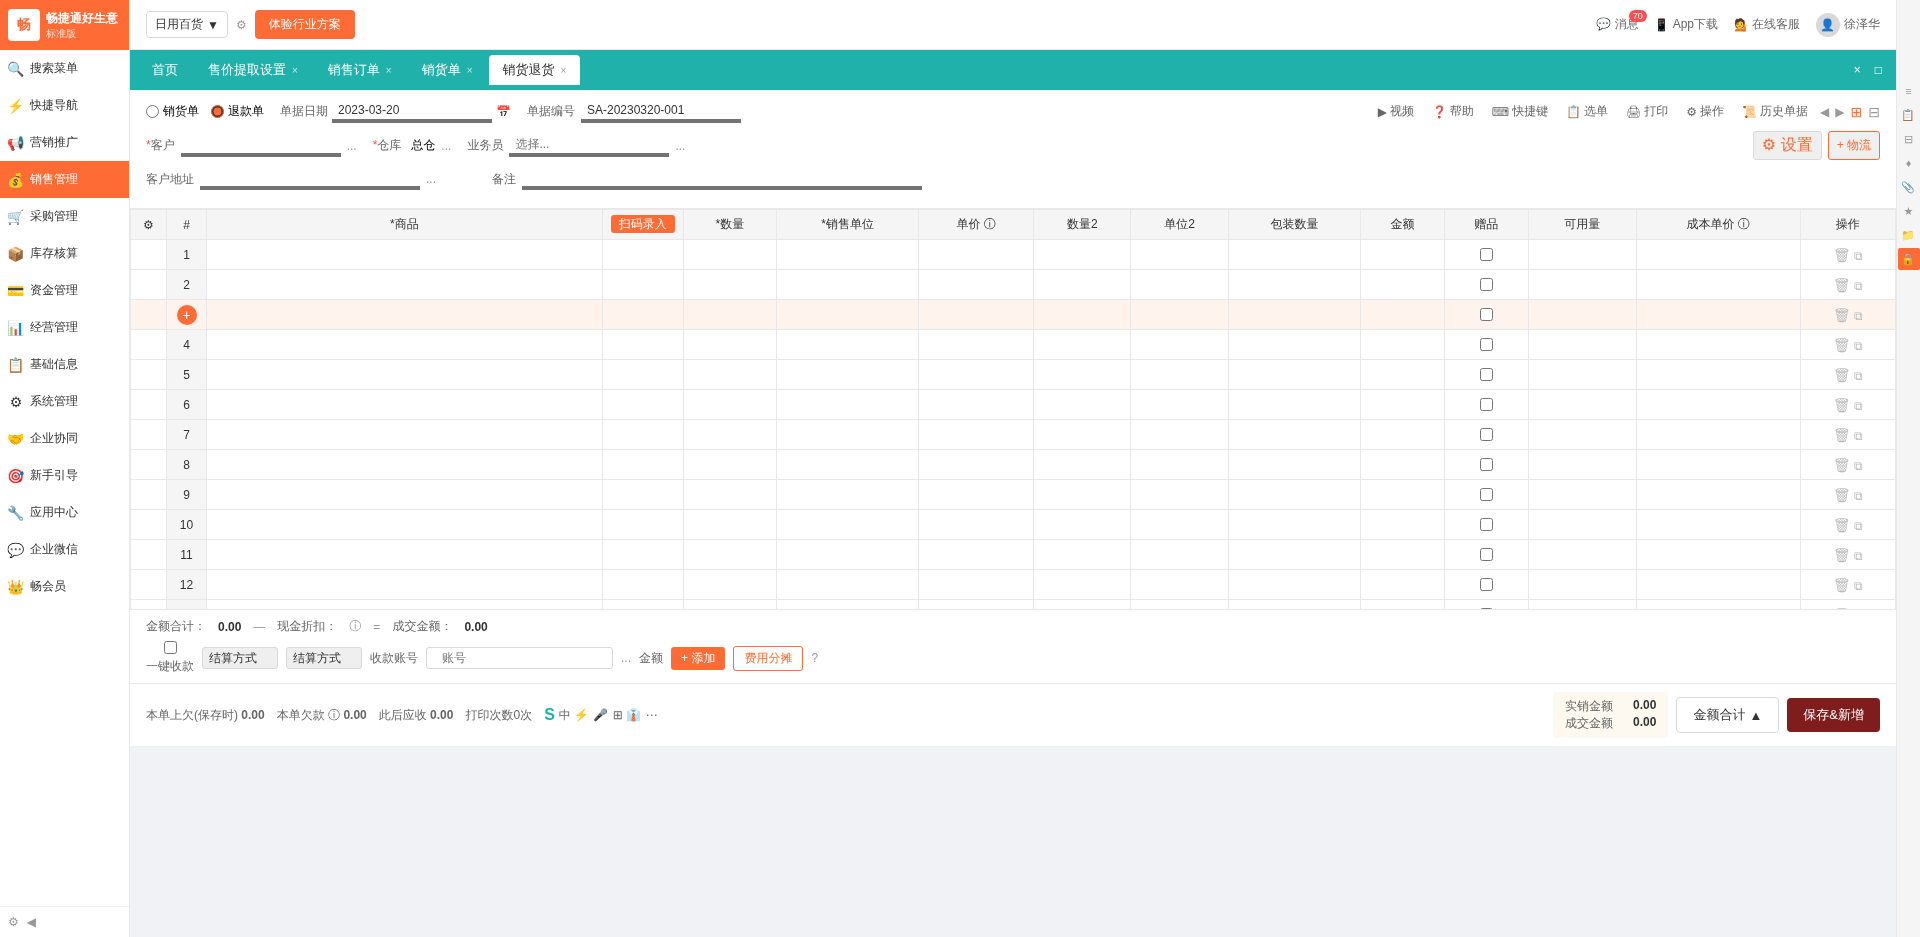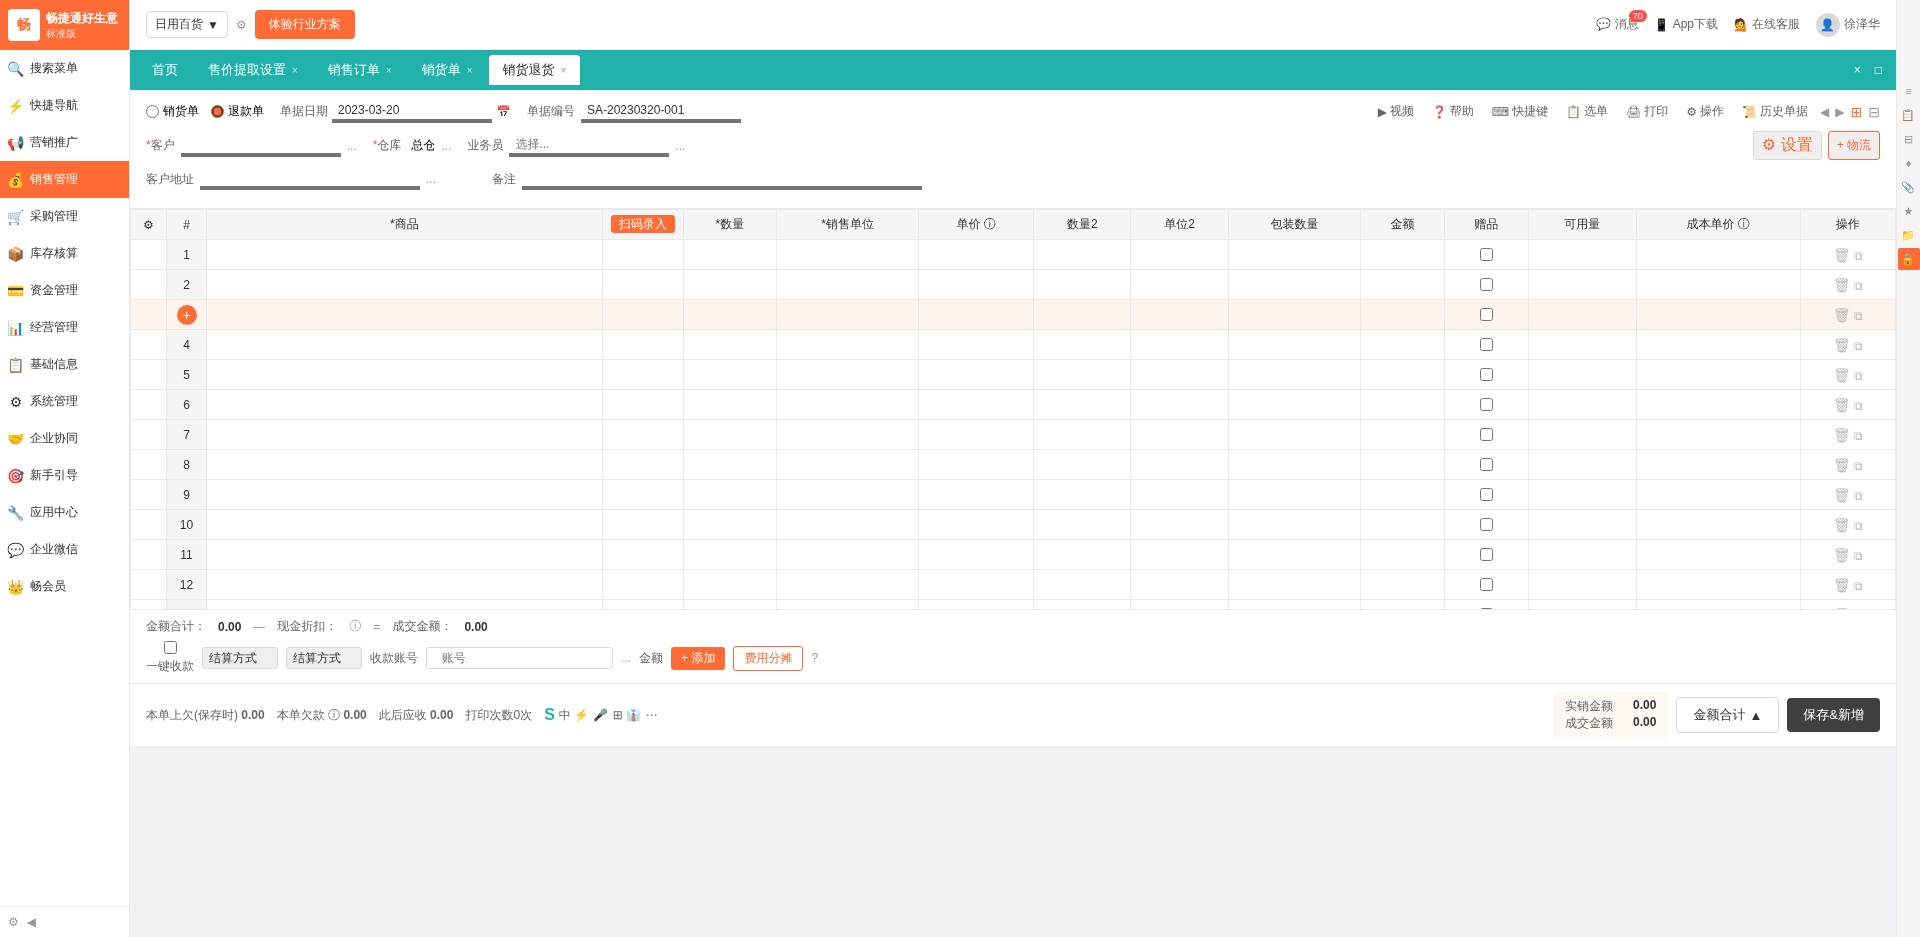--- a/index.html
+++ b/index.html
@@ -77,21 +77,21 @@
     .add-fee-btn { background: #ff6b35; color: #fff; border: none; padding: 3px 10px; border-radius: 3px; cursor: pointer; font-size: 12px; }
     .fee-split-btn { border: 1px solid #ff6b35; color: #ff6b35; background: #fff; padding: 3px 10px; border-radius: 3px; cursor: pointer; font-size: 12px; }
     .bottom-bar { background: #fff; border-top: 1px solid #e8e8e8; padding: 8px 16px; display: flex; align-items: center; justify-content: space-between; }
     .bottom-info { display: flex; align-items: center; gap: 12px; font-size: 12px; color: #666; }
     .print-info { color: #666; }
     .bottom-right { display: flex; align-items: center; gap: 8px; }
     .summary-box { background: #fef9f0; padding: 6px 12px; border-radius: 4px; font-size: 12px; }
     .summary-row { display: flex; justify-content: space-between; gap: 20px; color: #666; }
     .summary-value { color: #333; font-weight: bold; }
     .save-draft-btn { border: 1px solid #d9d9d9; background: #fff; padding: 8px 16px; border-radius: 4px; cursor: pointer; font-size: 13px; color: #333; display: flex; align-items: center; gap: 4px; }
-    .save-new-btn { background: #404040; color: #fff; border: none; padding: 8px 16px; border-radius: 4px; cursor: pointer; font-size: 13px; }
+    .save-new-btn { background: #7f1d1d; color: #fff; border: none; padding: 8px 16px; border-radius: 4px; cursor: pointer; font-size: 13px; }
 
     
     .right-panel { width: 24px; background: #f5f5f5; display: flex; flex-direction: column; align-items: center; padding-top: 80px; gap: 2px; border-left: 1px solid #e8e8e8; }
     .right-panel-icon { width: 22px; height: 22px; display: flex; align-items: center; justify-content: center; cursor: pointer; color: #999; font-size: 11px; }
     .right-panel-icon.active { background: #ff6b35; color: #fff; border-radius: 2px; }
 
     .teal-bg { background: #20b2aa; }
 
     input[type="radio"] { accent-color: #ff6b35; }
     input[type="checkbox"] { accent-color: #ff6b35; }

